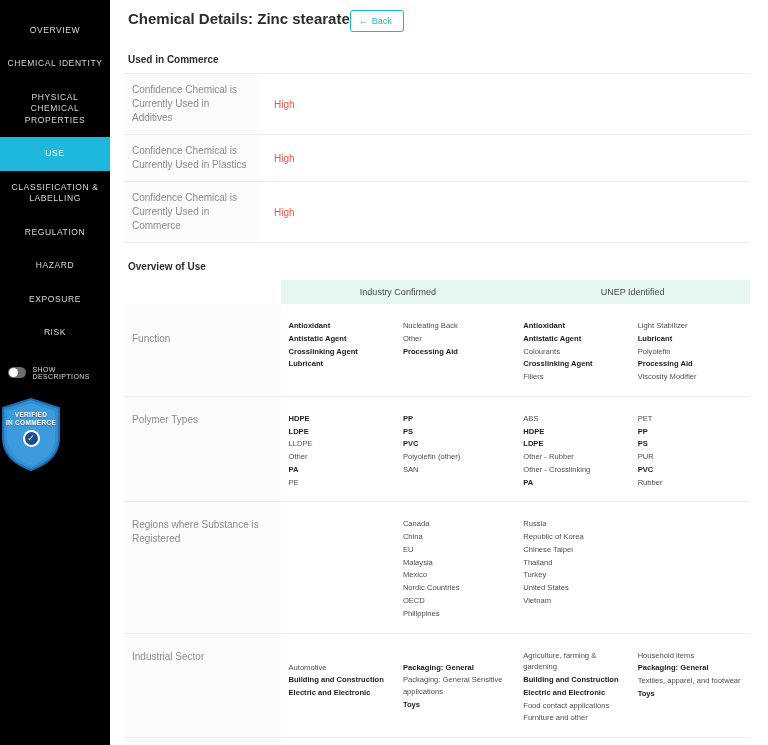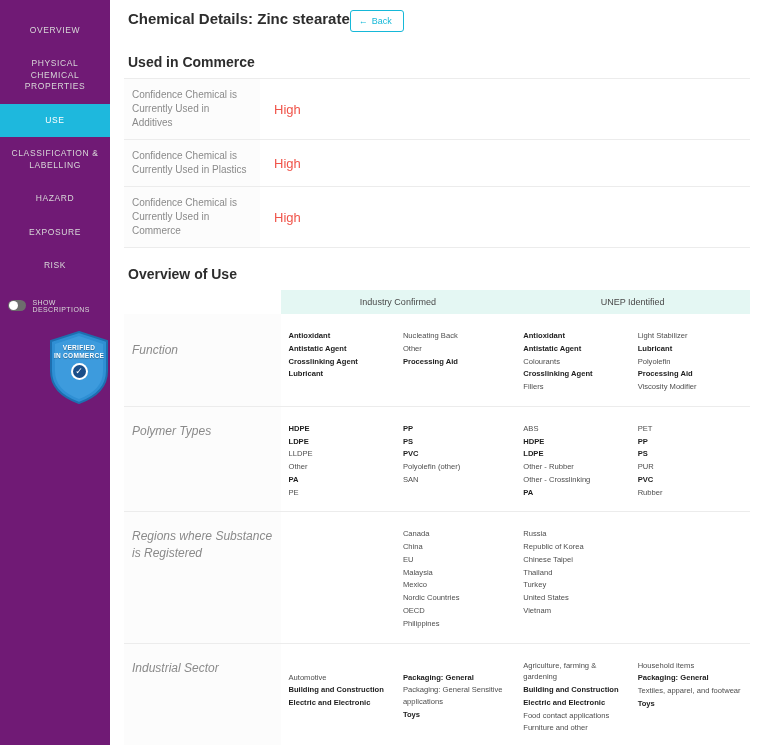--- a/index.html
+++ b/index.html
@@ -12,26 +12,26 @@
   }
   #app {
     display: flex;
     width: 768px; height: 745px;
   }
 
   
   .sidebar {
     width: 110px;
     min-width: 110px;
-    background: #701a75;
+    background: #000000;
     color: #cfcfcf;
     padding-top: 14px;
     display: flex;
     flex-direction: column;
-    align-items: flex-end;
+    align-items: flex-start;
   }
   .nav-item {
     width: 100%;
     text-align: center;
     font-size: 8.5px;
     letter-spacing: 0.6px;
     padding: 11px 6px;
     color: #d8d8d8;
     line-height: 1.35;
     cursor: pointer;
@@ -134,21 +134,21 @@
     background: #fff;
     border-radius: 3px;
     font-size: 9px;
     padding: 5px 11px 5px 8px;
     display: flex; align-items: center; gap: 4px;
     cursor: pointer;
   }
   .back-arrow { font-size: 9px; line-height: 1; }
 
   .section-title {
-    font-size: 14px;
+    font-size: 10px;
     font-weight: bold;
     color: #2d2d2d;
     margin: 18px 0 8px 4px;
   }
 
   
   table { border-collapse: collapse; width: 100%; }
   .commerce-table td {
     border-bottom: 1px solid #ececec;
     padding: 9px 8px;
@@ -156,21 +156,21 @@
   }
   .commerce-table tr:first-child td { border-top: 1px solid #ececec; }
   .ct-label {
     width: 136px;
     font-size: 10px;
     color: #8a8a8a;
     line-height: 1.4;
     background: #fcfcfc;
   }
   .ct-value {
-    font-size: 13px;
+    font-size: 10px;
     color: #f0544a;
     padding-left: 14px !important;
   }
 
   
   .ov-table { table-layout: fixed; }
   .ov-table td {
     border-bottom: 1px solid #ececec;
     vertical-align: top;
     padding: 12px 8px;
@@ -183,25 +183,24 @@
   .col-ind { width: 204px; }
   .col-unep { width: 204px; }
   .hdr-cell {
     background: #e4f7f3;
     text-align: center;
     font-size: 9px;
     color: #4a4a4a;
     padding: 7px 0;
   }
   .row-label {
-    font-size: 12px;
+    font-size: 10px;
     color: #8a8a8a;
     line-height: 1.4;
     background: #fcfcfc;
-    font-style: italic;
   }
   .pair {
     display: flex;
     gap: 10px;
   }
   .pair > div { flex: 1; }
   .li {
     font-size: 7.6px;
     color: #4e4e4e;
     line-height: 1.55;
@@ -218,23 +217,25 @@
   .pad-top-lg { padding-top: 28px !important; }
   .pad-top-md { padding-top: 16px !important; }
 </style>
 </head>
 <body>
 
 <div id="app">
 
   <div class="sidebar">
     <div class="nav-item">OVERVIEW</div>
+    <div class="nav-item">CHEMICAL IDENTITY</div>
     <div class="nav-item">PHYSICAL CHEMICAL PROPERTIES</div>
     <div class="nav-item active">USE</div>
     <div class="nav-item">CLASSIFICATION &amp; LABELLING</div>
+    <div class="nav-item">REGULATION</div>
     <div class="nav-item">HAZARD</div>
     <div class="nav-item">EXPOSURE</div>
     <div class="nav-item">RISK</div>
 
     <div class="desc-toggle">
       <span class="toggle-track">
         <span class="toggle-knob"></span>
       </span>
       <span class="desc-label">SHOW DESCRIPTIONS</span>
     </div>

